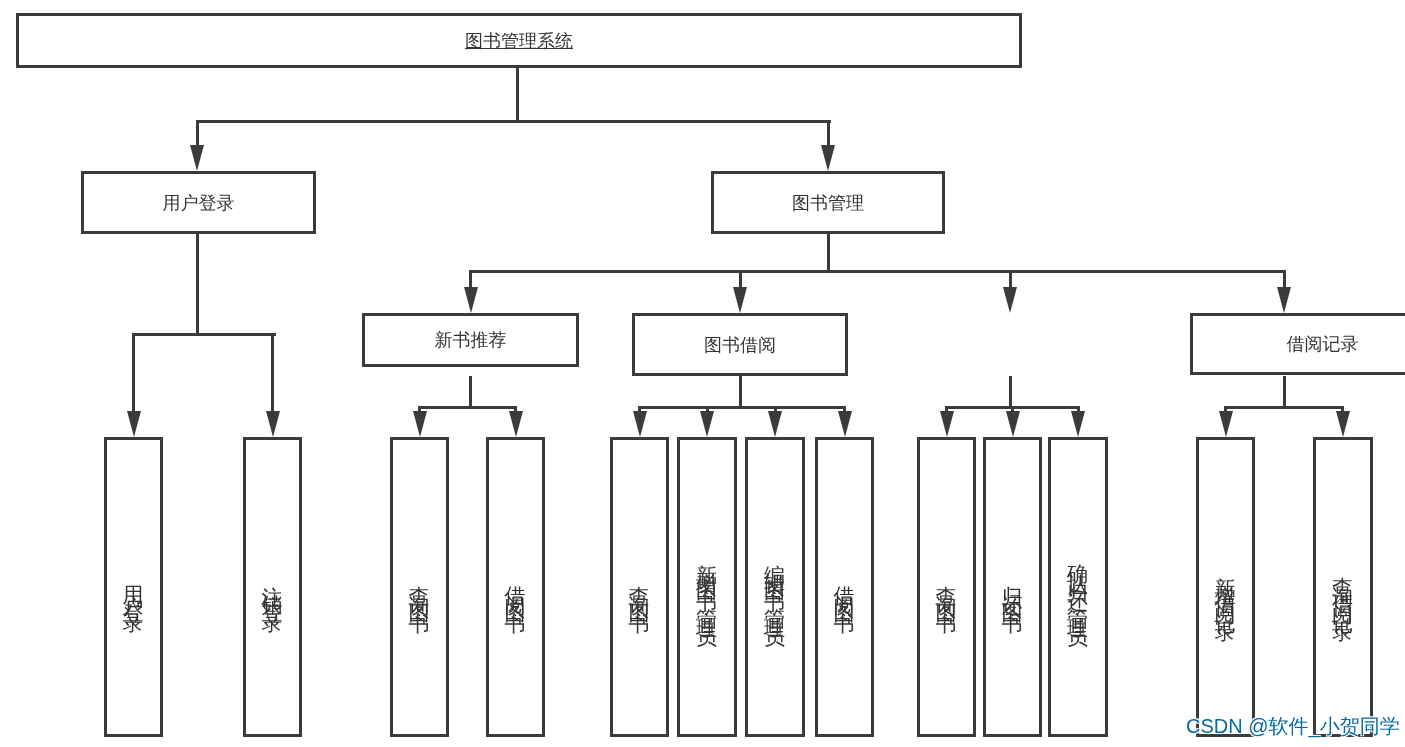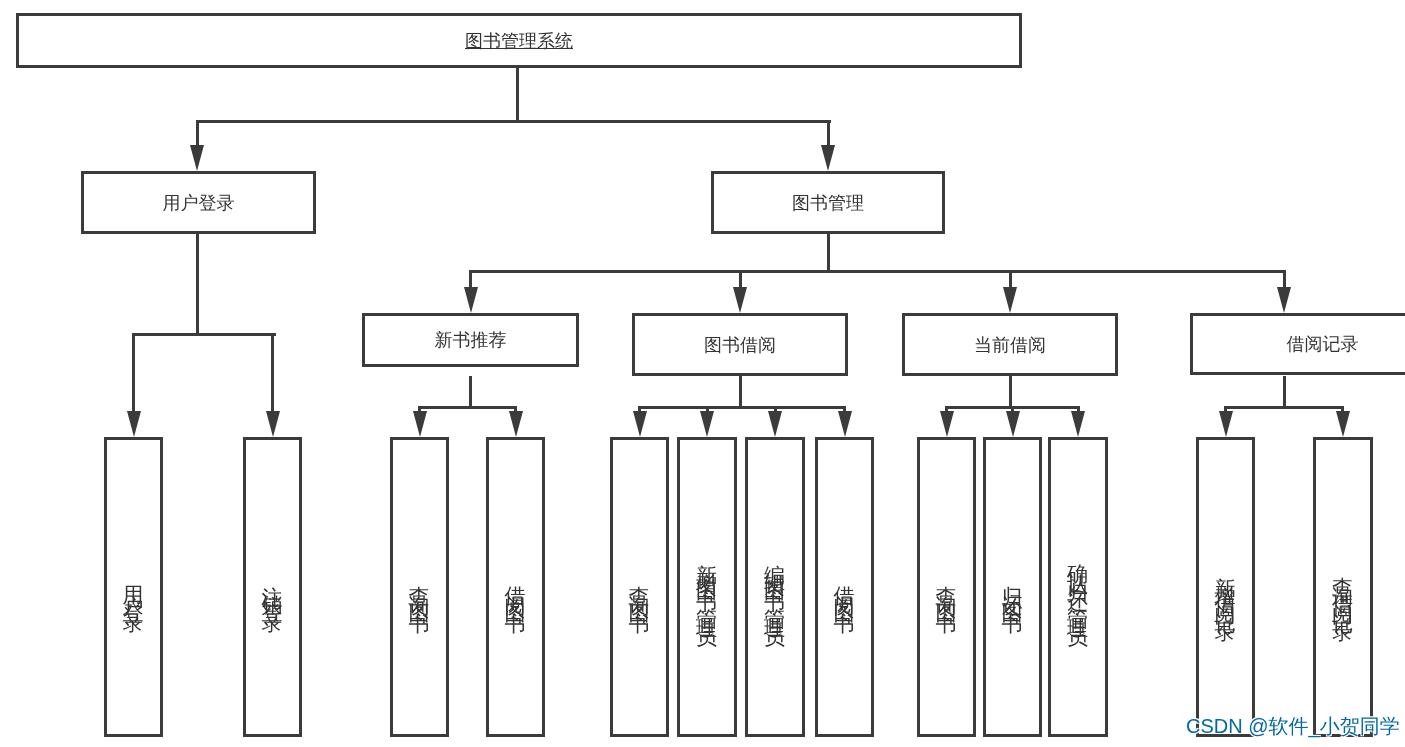--- a/index.html
+++ b/index.html
@@ -104,23 +104,20 @@
   <div class="arrow" style="left:1003px; top:287px;"></div>
   <div class="vline" style="left:1283px; top:270px; height:20px;"></div>
   <div class="arrow" style="left:1277px; top:287px;"></div>
 
   <div class="box" style="left:362px; top:313px; width:217px; height:54px;">
     <span>新书推荐</span>
   </div>
   <div class="box" style="left:632px; top:313px; width:216px; height:63px;">
     <span>图书借阅</span>
   </div>
-  <div class="box" style="left:902px; top:313px; width:216px; height:63px;">
-    <span>当前借阅</span>
-  </div>
   <div class="box" style="left:1190px; top:313px; width:226px; height:62px;padding-left:39px;">
     <span>借阅记录</span>
   </div>
 
   <div class="vline" style="left:469px; top:376px; height:30px;"></div>
   <div class="hline" style="left:418px; top:406px; width:99px;"></div>
   <div class="vline" style="left:418px; top:406px; height:8px;"></div>
   <div class="arrow" style="left:413px; top:411px;"></div>
   <div class="vline" style="left:514px; top:406px; height:8px;"></div>
   <div class="arrow" style="left:509px; top:411px;"></div>

